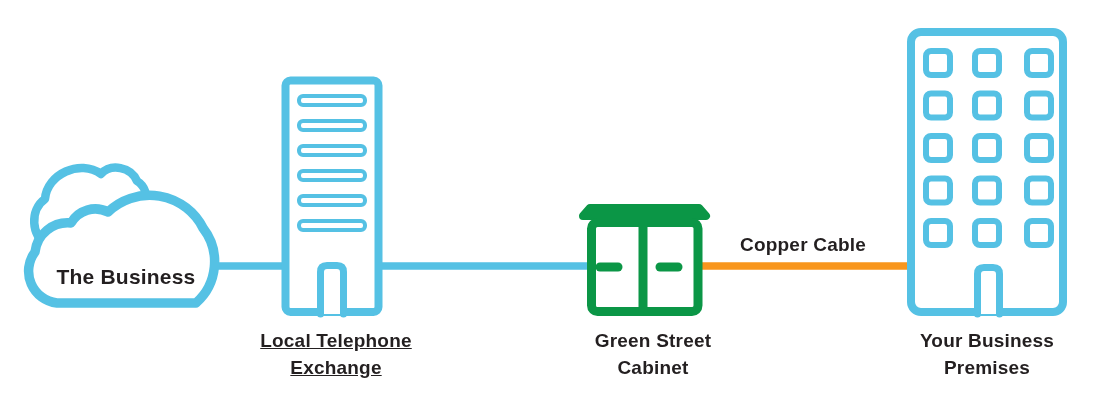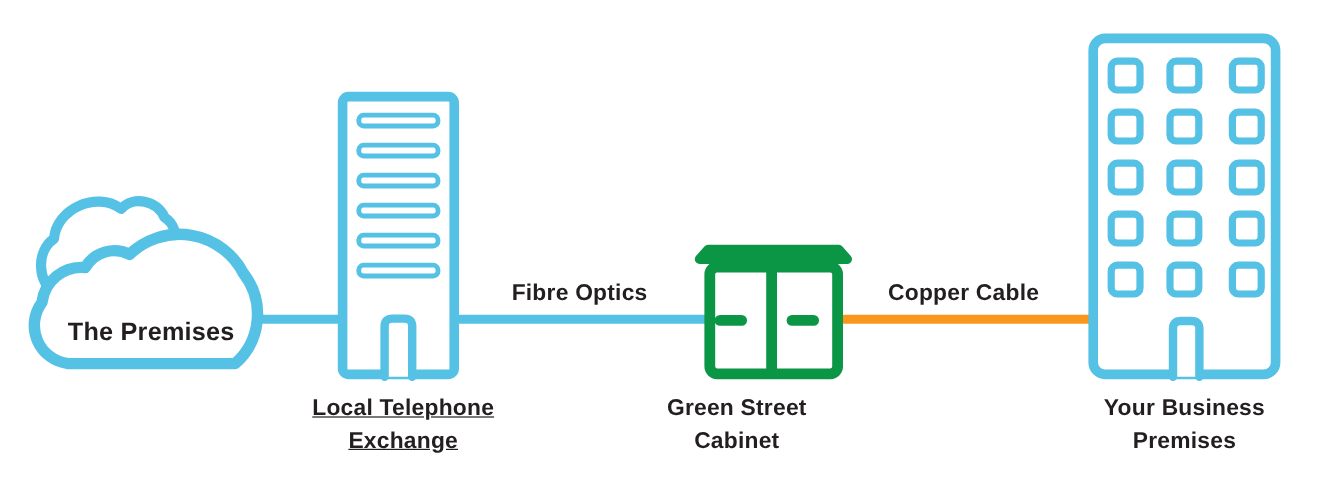--- a/index.html
+++ b/index.html
@@ -79,24 +79,23 @@
       <rect x="926" y="178.5" width="24" height="24" rx="5" stroke-width="6" class="blue-stroke rounded"></rect>
       <rect x="975" y="178.5" width="24" height="24" rx="5" stroke-width="6" class="blue-stroke rounded"></rect>
       <rect x="1027" y="178.5" width="24" height="24" rx="5" stroke-width="6" class="blue-stroke rounded"></rect>
       <rect x="926" y="221" width="24" height="24" rx="5" stroke-width="6" class="blue-stroke rounded"></rect>
       <rect x="975" y="221" width="24" height="24" rx="5" stroke-width="6" class="blue-stroke rounded"></rect>
       <rect x="1027" y="221" width="24" height="24" rx="5" stroke-width="6" class="blue-stroke rounded"></rect>
       <path d="M 977.5 314 L 977.5 274 Q 977.5 267.5 984 267.5 L 993 267.5 Q 999.5 267.5 999.5 274 L 999.5 314" stroke-width="7" class="blue-stroke rounded white-fill"></path>
     </g>
   </svg>
 
-  <div class="lbl lbl-cloud" style="left:36px;top:265px;width:180px;">The Premises</div>
+  <div class="lbl lbl-cloud" style="left:36px;top:265px;width:180px;">The Business</div>
 
   <div class="lbl" style="left:236px;top:327px;width:200px;text-decoration:underline;">Local Telephone Exchange</div>
 
-  <div class="lbl" style="left:403px;top:231px;width:160px;">Fibre Optics</div>
 
-  <div class="lbl" style="left:536px;top:327px;width:156px;">Green Street Cabinet</div>
+  <div class="lbl" style="left:575px;top:327px;width:156px;">Green Street Cabinet</div>
 
   <div class="lbl" style="left:897px;top:327px;width:180px;">Your Business Premises</div>
 
   <div class="lbl" style="left:723px;top:231px;width:160px;">Copper Cable</div>
 </div>
 
 </body></html>

